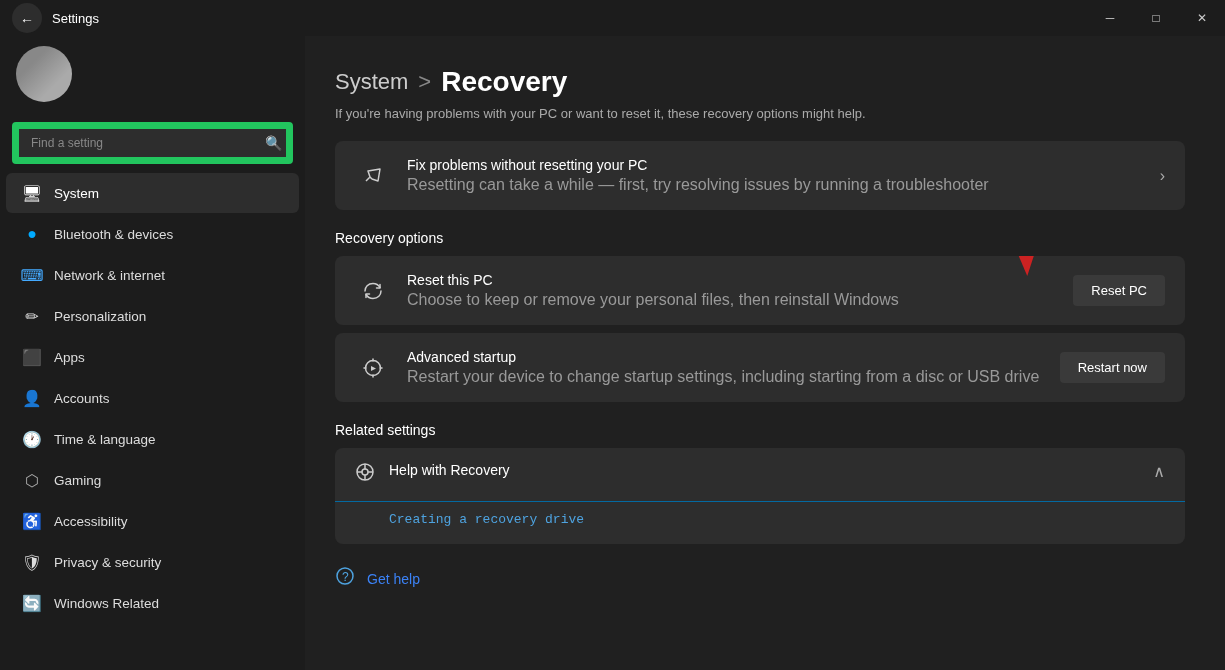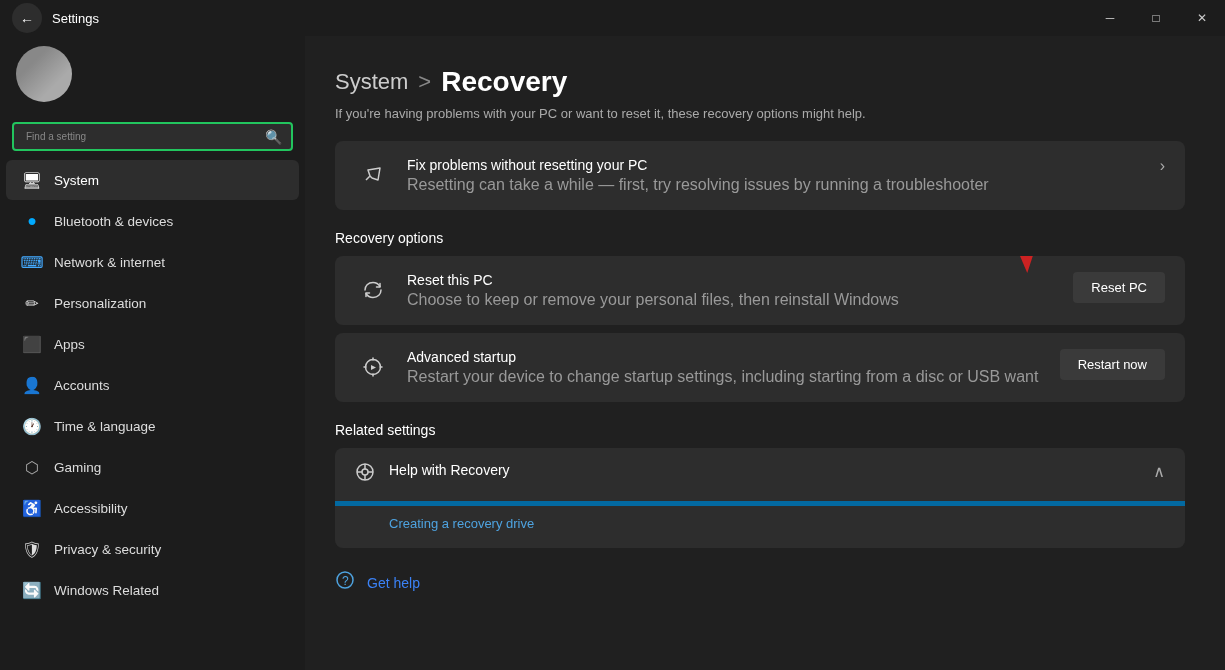--- a/index.html
+++ b/index.html
@@ -92,25 +92,25 @@
     }
 
     
     .sidebar-search {
       margin: 4px 12px 8px;
       position: relative;
     }
     .sidebar-search input {
       width: 100%;
       background: #2d2d2d;
-      border: 2px solid #22c55e;
+      border: 7px solid #22c55e;
       border-radius: 4px;
       color: #fff;
       padding: 7px 36px 7px 12px;
-      font-size: 10px;
+      font-size: 12px;
       outline: none;
     }
     .sidebar-search input::placeholder { color: #888; }
     .search-icon-wrap {
       position: absolute;
       right: 10px;
       top: 50%;
       transform: translateY(-50%);
       color: #888;
       font-size: 14px;
@@ -180,21 +180,21 @@
 
     
     .card {
       background: #2d2d2d;
       border-radius: 8px;
       margin-bottom: 8px;
       overflow: hidden;
     }
     .card-row {
       display: flex;
-      align-items: flex-start;
+      align-items: center;
       padding: 16px 20px;
       gap: 16px;
     }
     .card-row-icon {
       width: 36px;
       height: 36px;
       display: flex;
       align-items: center;
       justify-content: center;
       flex-shrink: 0;
@@ -277,21 +277,22 @@
       flex: 1;
       font-size: 14px;
       color: #fff;
     }
     .support-chevron {
       color: #aaa;
       font-size: 16px;
     }
     .support-content {
       padding: 8px 20px 16px 54px;
-      border-top: 5px solid #0369a1;
+      border-top: 1px solid #0369a1;
+      font-family: Liberation Mono, monospace;
     }
     .support-link {
       color: #4ea3e0;
       font-size: 13px;
       text-decoration: none;
       cursor: pointer;
     }
 
     
     .get-help-row {
@@ -466,21 +467,21 @@
             <circle cx="11" cy="11" r="7.5" stroke="#ccc" stroke-width="1.5"></circle>
             <path d="M11 4 L11 2" stroke="#ccc" stroke-width="1.5" stroke-linecap="round"></path>
             <path d="M11 20 L11 18" stroke="#ccc" stroke-width="1.5" stroke-linecap="round"></path>
             <path d="M4 11 L2 11" stroke="#ccc" stroke-width="1.5" stroke-linecap="round"></path>
             <path d="M20 11 L18 11" stroke="#ccc" stroke-width="1.5" stroke-linecap="round"></path>
             <path d="M9 9 L9 14 L14 11.5 Z" fill="#ccc"></path>
           </svg>
         </div>
         <div class="card-row-text">
           <div class="card-row-title">Advanced startup</div>
-          <div class="card-row-desc">Restart your device to change startup settings, including starting from a disc or USB want</div>
+          <div class="card-row-desc">Restart your device to change startup settings, including starting from a disc or USB drive</div>
         </div>
         <div class="card-row-action">
           <button class="btn-action">Restart now</button>
         </div>
       </div>
     </div>
 
     <div class="section-title">Related settings</div>
 
     <div class="support-card">

